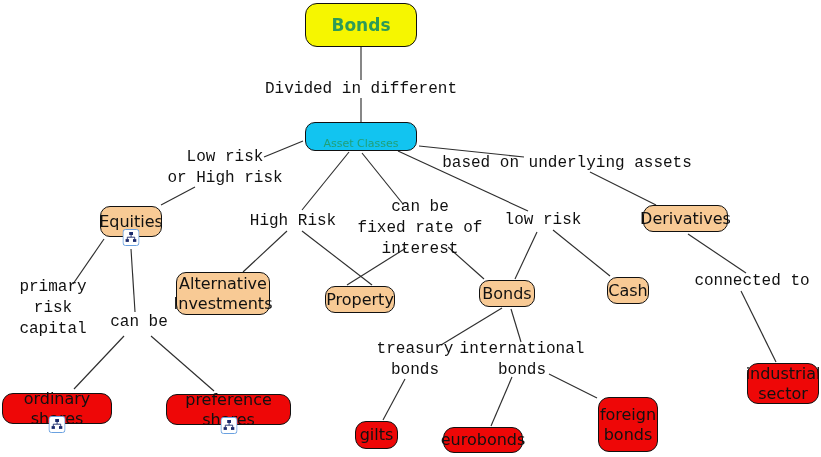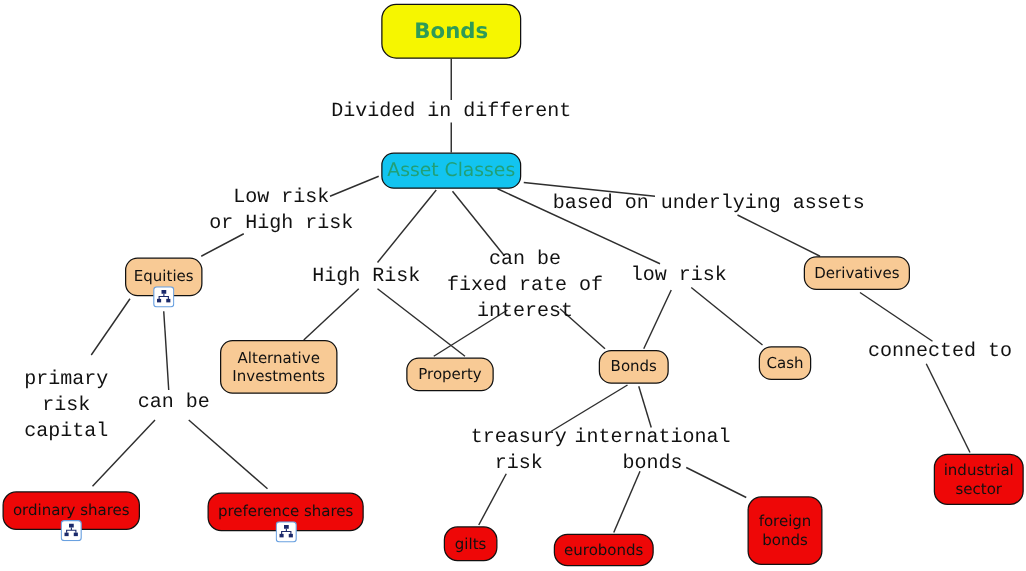--- a/index.html
+++ b/index.html
@@ -7,25 +7,25 @@
     position:relative;width:821px;height:457px;overflow:hidden;
     background:var(--background,#fff);
     font-family:"DejaVu Sans","Liberation Sans",sans-serif;
   }
   #edges{position:absolute;left:0;top:0;width:821px;height:457px;}
   #edges line{stroke:var(--line,#2e2e2e);stroke-width:1.15;}
   .node{
     position:absolute;box-sizing:border-box;
     display:flex;align-items:center;justify-content:center;
     text-align:center;border:1.6px solid var(--node_border,#111);
-    border-radius:10px;font-size:12px;line-height:1.22;
+    border-radius:10px;font-size:16px;line-height:1.22;
     color:var(--text,#111);white-space:pre-line;cursor:default;
   }
   .node.yellow{background:var(--yellow_fill);color:var(--yellow_text);font-weight:700;font-size:17px;border-radius:12px;}
-  .node.cyan{background:var(--cyan_fill);color:var(--cyan_text);font-size:15px;}
+  .node.cyan{background:var(--cyan_fill);color:var(--cyan_text);font-size:11px;align-items:flex-end;}
   .node.tan{background:var(--tan_fill);}
   .node.red{background:var(--red_fill);border-radius:11px;}
   .lbl{
     position:absolute;transform:translate(-50%,-50%);
     text-align:center;font-size:16px;line-height:1.3;
     color:var(--text,#111);white-space:pre;font-family:Liberation Mono, monospace;
   }
   .submap-icon{
     position:absolute;left:50%;bottom:-10px;transform:translateX(-50%);
     width:17px;height:17px;display:block;
@@ -102,21 +102,21 @@
     <div class="lbl" style="left: 361px; top: 89px;">Divided in different</div>
     <div class="lbl" style="left: 225px; top: 168px;">Low risk
 or High risk</div>
     <div class="lbl" style="left: 293px; top: 221px;">High Risk</div>
     <div class="lbl" style="left: 420px; top: 228px;">can be
 fixed rate of
 interest</div>
     <div class="lbl" style="left: 543px; top: 220px;">low risk</div>
     <div class="lbl" style="left: 567px; top: 163px;">based on underlying assets</div>
     <div class="lbl" style="left: 752px; top: 281px;">connected to</div>
-    <div class="lbl" style="left: 53px; top: 308px; margin-top: 16px;">primary
+    <div class="lbl" style="left: 53px; top: 308px;">primary
 risk
 capital</div>
     <div class="lbl" style="left: 139px; top: 322px;">can be</div>
     <div class="lbl" style="left: 415px; top: 360px;">treasury
-risk</div>
+bonds</div>
     <div class="lbl" style="left: 522px; top: 360px;">international
 bonds</div>
   </div>
 
 </body></html>

